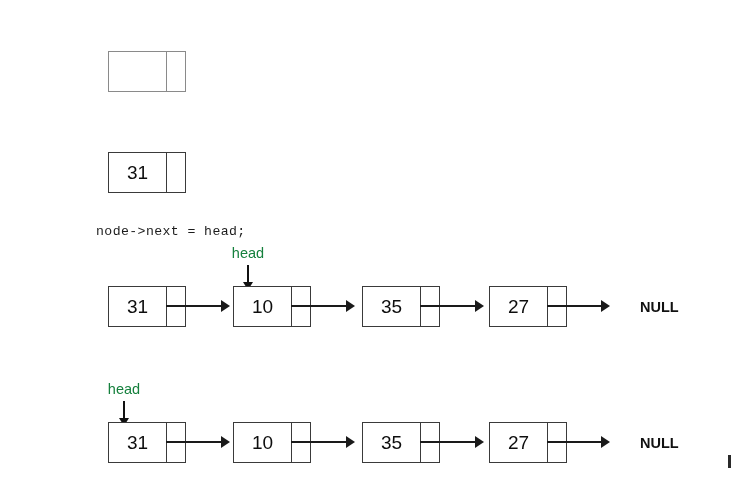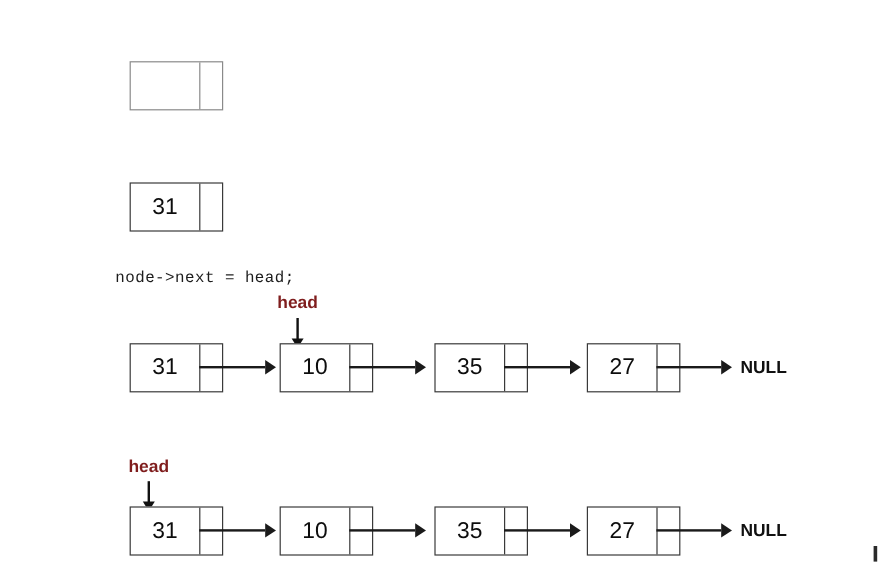--- a/index.html
+++ b/index.html
@@ -86,22 +86,22 @@
   .head-ptr {
     position: absolute;
   }
   .head-ptr .head-label {
     position: absolute;
     left: 50%;
     transform: translateX(-50%);
     top: 0;
     font-family: "Liberation Sans", sans-serif;
     font-size: 14.5px;
-    font-weight: bold;
-    color: #7f1d1d;
+    font-weight: normal;
+    color: #15803d;
     white-space: nowrap;
     line-height: 1;
   }
   .head-ptr .v-shaft {
     position: absolute;
     left: 50%;
     transform: translateX(-50%);
     top: 19px;
     width: 2px;
     height: 18px;
@@ -119,20 +119,21 @@
   }
   
   .null-label {
     position: absolute;
     font-family: "Liberation Sans", sans-serif;
     font-size: 14.5px;
     font-weight: bold;
     color: #111111;
     white-space: nowrap;
     line-height: 1;
+    margin-left: 23px;
   }
   
   .corner-mark {
     position: absolute;
     width: 3px;
     height: 13px;
     background: #2a2a2a;
   }
 </style>
 </head>

